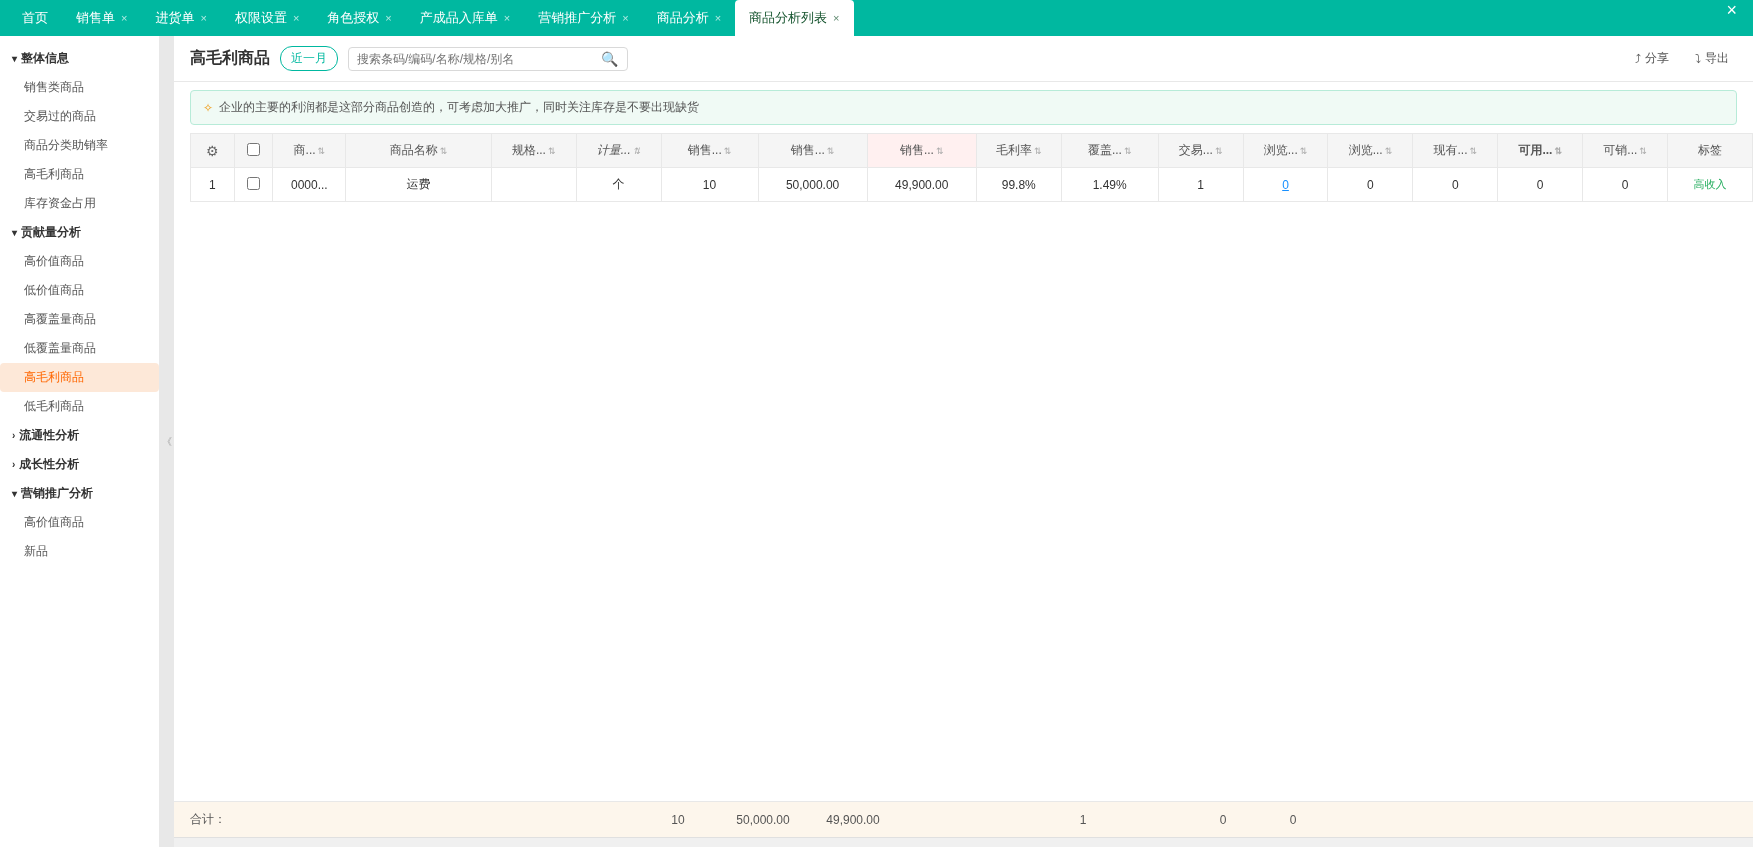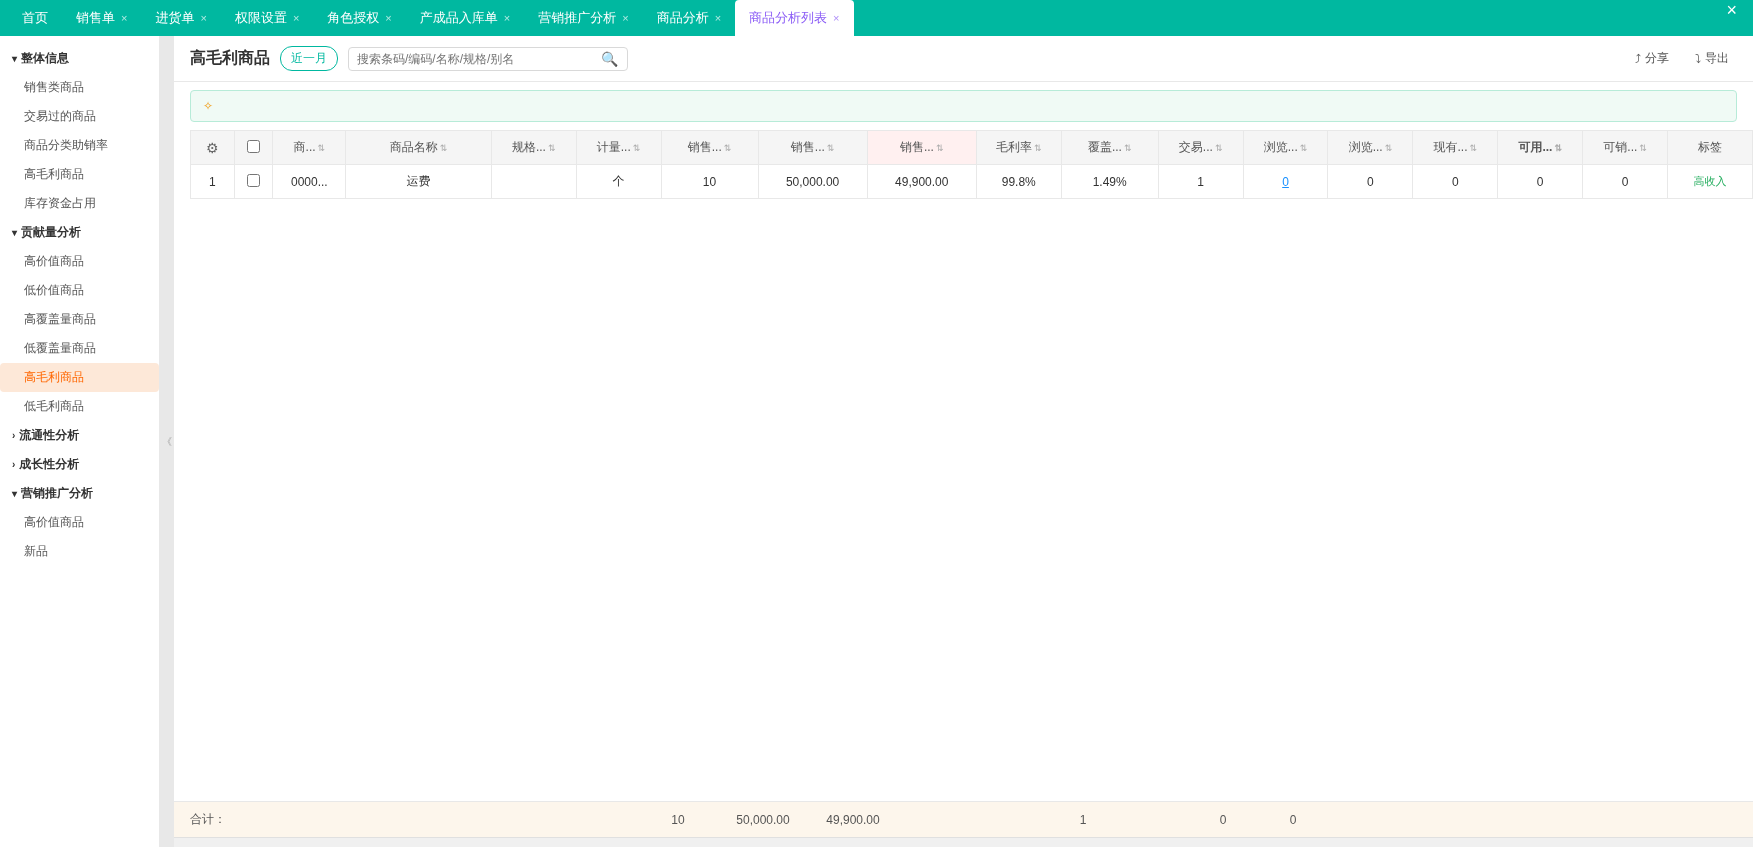--- a/index.html
+++ b/index.html
@@ -20,21 +20,21 @@
       height: 36px;
       display: flex;
       align-items: center;
       cursor: pointer;
       font-size: 13px;
       white-space: nowrap;
       position: relative;
     }
     .nav-item.active {
       background: #fff;
-      color: #8b5cf6;
+      color: #14532d;
       border-radius: 4px 4px 0 0;
     }
     .nav-item .close-btn {
       margin-left: 6px;
       font-size: 11px;
       opacity: 0.7;
       cursor: pointer;
     }
     .nav-spacer { flex: 1; }
     .nav-close-all {
@@ -355,20 +355,21 @@
           <span>分享</span>
         </div>
         <div class="action-btn">
           <span>⤵</span>
           <span>导出</span>
         </div>
       </div>
 
       <div class="info-banner">
         <span class="bulb">✧</span>
+        <span>企业的主要的利润都是这部分商品创造的，可考虑加大推广，同时关注库存是不要出现缺货</span>
       </div>
 
       <div class="table-wrap">
         <table>
           <thead>
             <tr>
               <th style="width:36px;">
                 <span class="settings-icon">⚙</span>
               </th>
               <th style="width:32px;">
@@ -385,21 +386,21 @@
                     <span>商品名称</span>
                     <span class="sort-icon">⇅</span>
                   </div>
               </th>
               <th style="width:70px;">
                 <div class="col-header">
                     <span>规格...</span>
                     <span class="sort-icon">⇅</span>
                   </div>
               </th>
-              <th style="width:70px;">
+              <th style="width:70px;font-style:italic;">
                 <div class="col-header">
                     <span>计量...</span>
                     <span class="sort-icon">⇅</span>
                   </div>
               </th>
               <th style="width:80px;">
                 <div class="col-header">
                     <span>销售...</span>
                     <span class="sort-icon">⇅</span>
                   </div>

